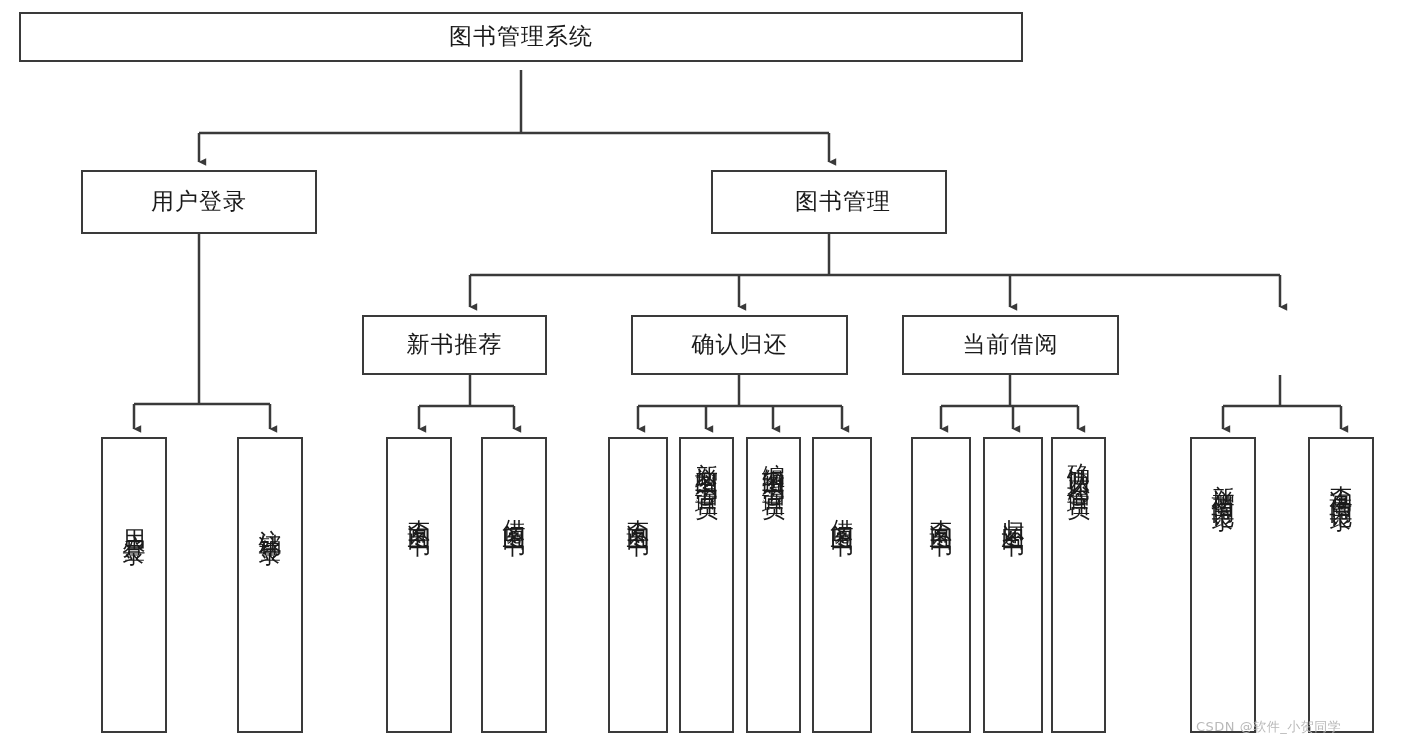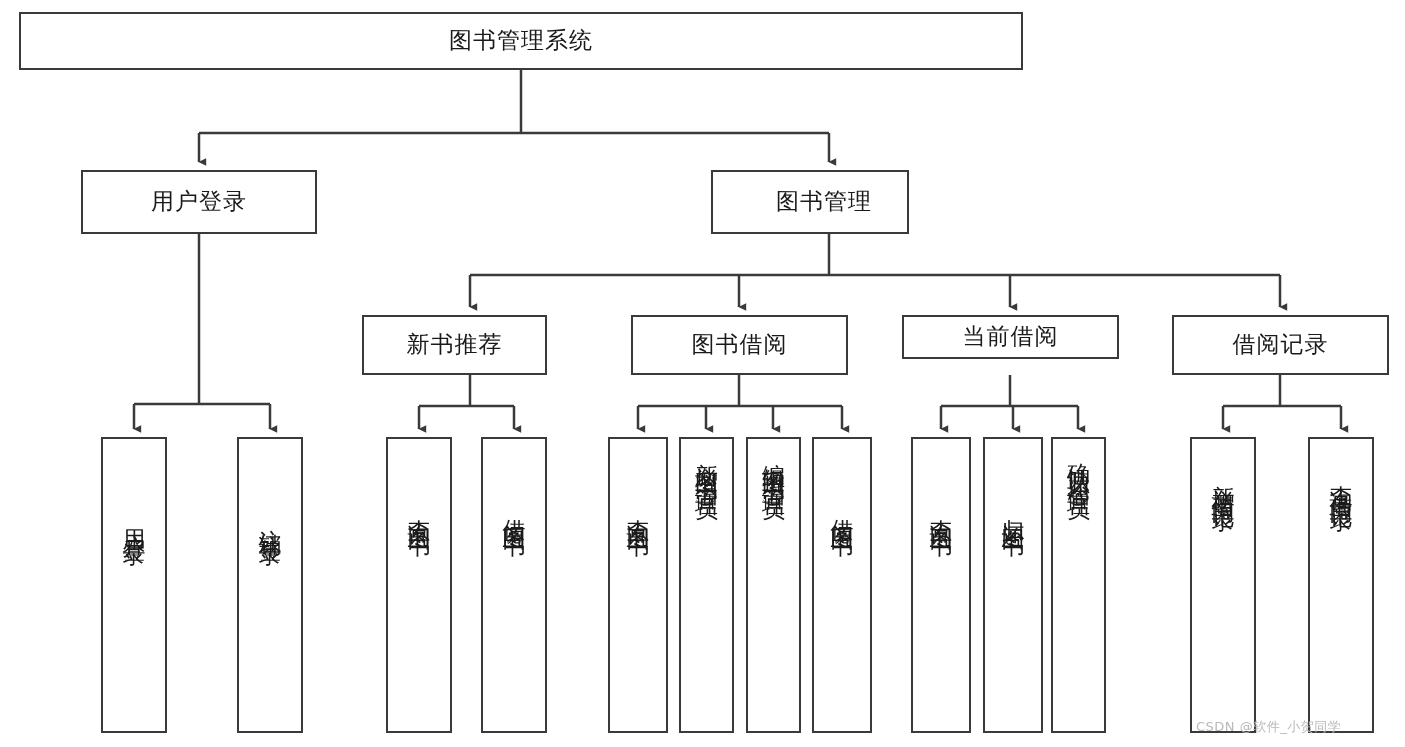--- a/index.html
+++ b/index.html
@@ -118,42 +118,39 @@
       <path d="M1013,406 L1013,429" marker-end="url(#arrow)"></path>
       <path d="M1078,406 L1078,429" marker-end="url(#arrow)"></path>
 
       <path d="M1280,375 L1280,406"></path>
       <path d="M1223,406 L1341,406"></path>
       <path d="M1223,406 L1223,429" marker-end="url(#arrow)"></path>
       <path d="M1341,406 L1341,429" marker-end="url(#arrow)"></path>
     </g>
   </svg>
 
-  <div class="node node-root node-h" style="left:19px; top:12px; width:1004px; height:58px;">
+  <div class="node node-root node-h" style="left:19px; top:12px; width:1004px; height:50px;">
     <span class="label">图书管理系统</span>
   </div>
 
   <div class="node node-h" style="left:81px; top:170px; width:236px; height:64px;">
     <span class="label">用户登录</span>
   </div>
-  <div class="node node-h" style="left:711px; top:170px; width:198px; height:64px;padding-left:28px;">
+  <div class="node node-h" style="left:711px; top:170px; width:236px; height:64px;padding-left:28px;">
     <span class="label">图书管理</span>
   </div>
 
   <div class="node node-h" style="left:362px; top:315px; width:185px; height:60px;">
     <span class="label">新书推荐</span>
   </div>
   <div class="node node-h" style="left:631px; top:315px; width:217px; height:60px;">
-    <span class="label">图书借阅</span>
+    <span class="label">确认归还</span>
   </div>
-  <div class="node node-h" style="left:902px; top:315px; width:217px; height:44px;">
+  <div class="node node-h" style="left:902px; top:315px; width:217px; height:60px;">
     <span class="label">当前借阅</span>
-  </div>
-  <div class="node node-h" style="left:1172px; top:315px; width:217px; height:60px;">
-    <span class="label">借阅记录</span>
   </div>
 
   <div class="node node-v" style="left:101px; top:437px; width:66px; height:296px; padding-top:72px;">
     <span class="label">用户登录</span>
   </div>
   <div class="node node-v" style="left:237px; top:437px; width:66px; height:296px; padding-top:72px;">
     <span class="label">注销登录</span>
   </div>
 
   <div class="node node-v" style="left:386px; top:437px; width:66px; height:296px; padding-top:62px;">

